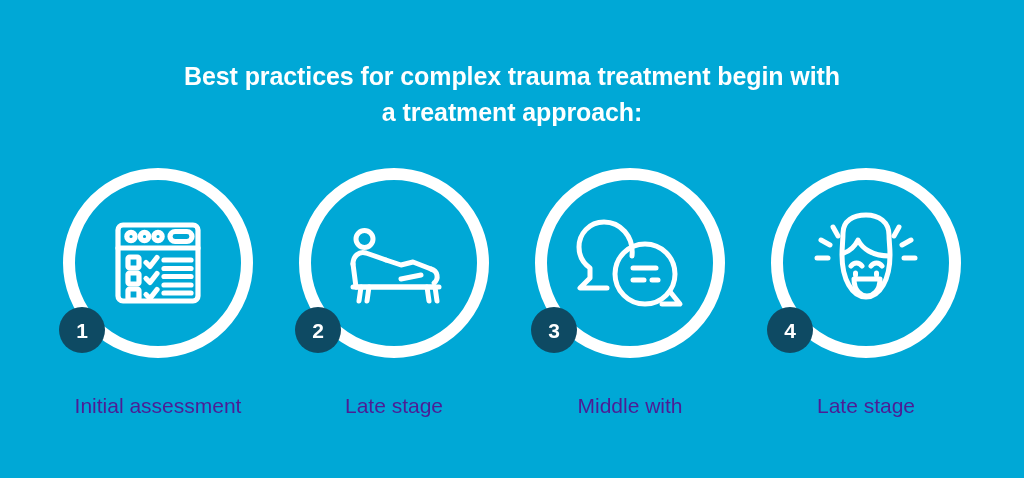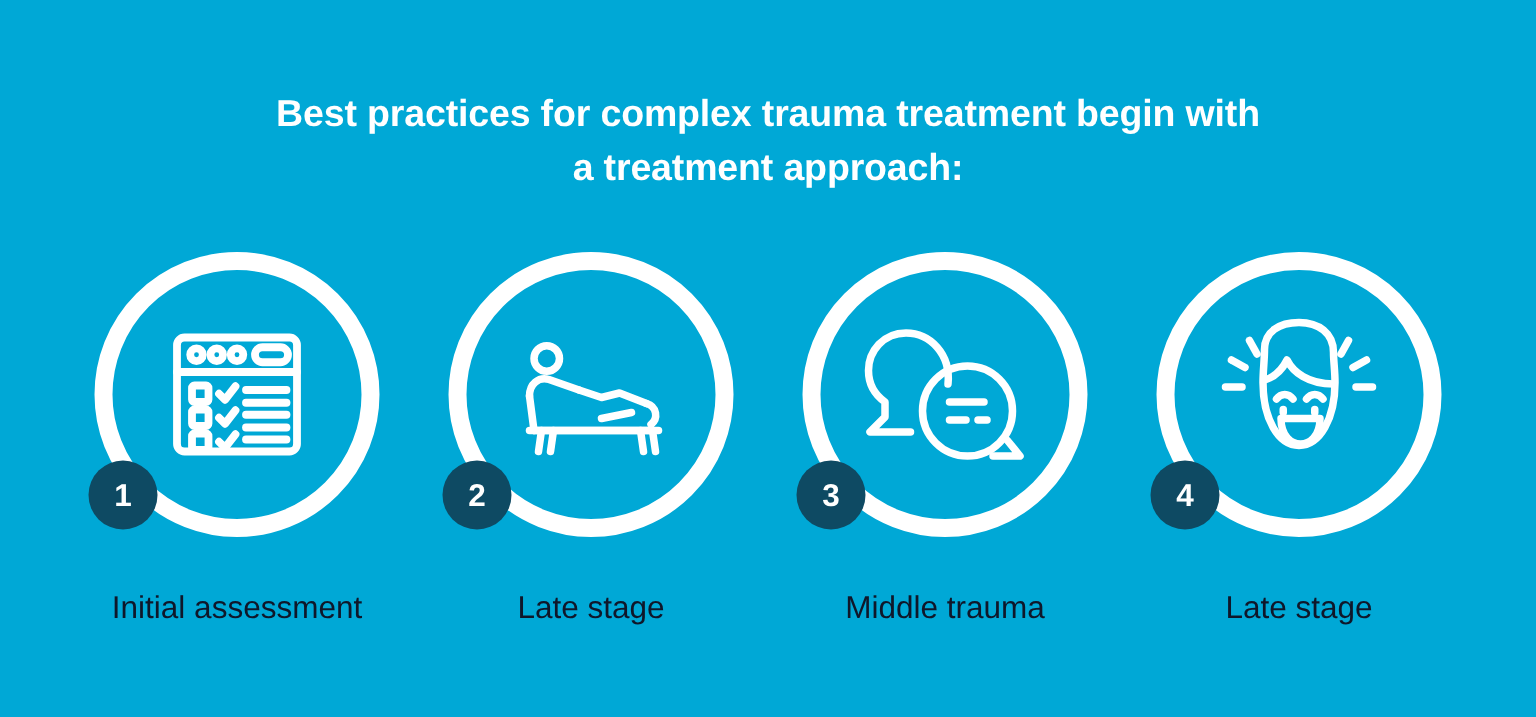--- a/index.html
+++ b/index.html
@@ -98,21 +98,21 @@
     justify-content: center;
     color: #ffffff;
     font-weight: bold;
     font-size: 21px;
     line-height: 1;
     z-index: 3;
   }
 
   .step-label {
     margin-top: 35px;
-    color: #0f172a;
+    color: #4c1d95;
     font-size: 21px;
     line-height: 26px;
     white-space: nowrap;
     text-align: center;
   }
 </style>
 </head>
 <body>
 
 <div id="infographic">
@@ -191,21 +191,21 @@
             <circle cx="69" cy="62" r="30"></circle>
             <line x1="57" y1="56" x2="80" y2="56"></line>
             <line x1="57" y1="68" x2="68" y2="68"></line>
             <line x1="76" y1="68" x2="82" y2="68"></line>
           </svg>
         </div>
         <div class="badge">
           <span>3</span>
         </div>
       </div>
-      <div class="step-label">Middle trauma</div>
+      <div class="step-label">Middle with</div>
     </div>
 
     <div class="step">
       <div class="ring-wrap">
         <div class="ring"></div>
         <div class="icon-holder">
           <svg width="112" height="104" viewBox="0 0 112 104" fill="none" stroke="#ffffff" stroke-width="5" stroke-linecap="round" stroke-linejoin="round">
             <path d="M33 22 C33 10 43 4 56 4 C69 4 79 11 79 24 C79 30 80 36 80 44
                      C80 68 70 86 56 86 C42 86 32 68 32 44 C32 36 33 29 33 22 Z"></path>
             <path d="M34 42 C40 40 45 35 48 29 C52 37 62 45 79 45"></path>

